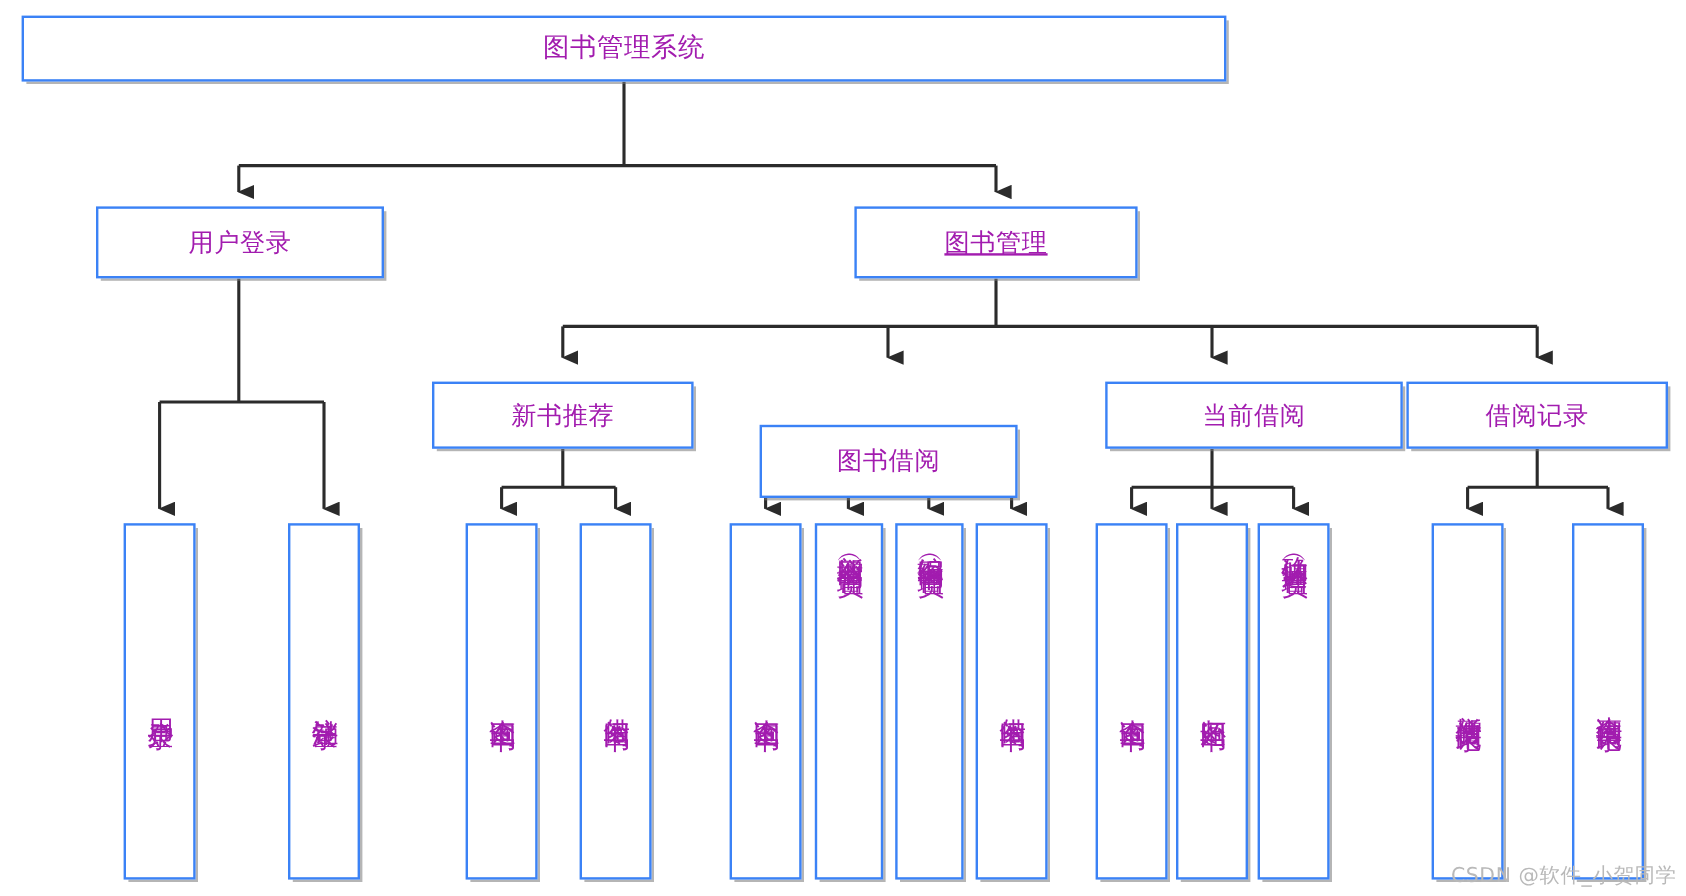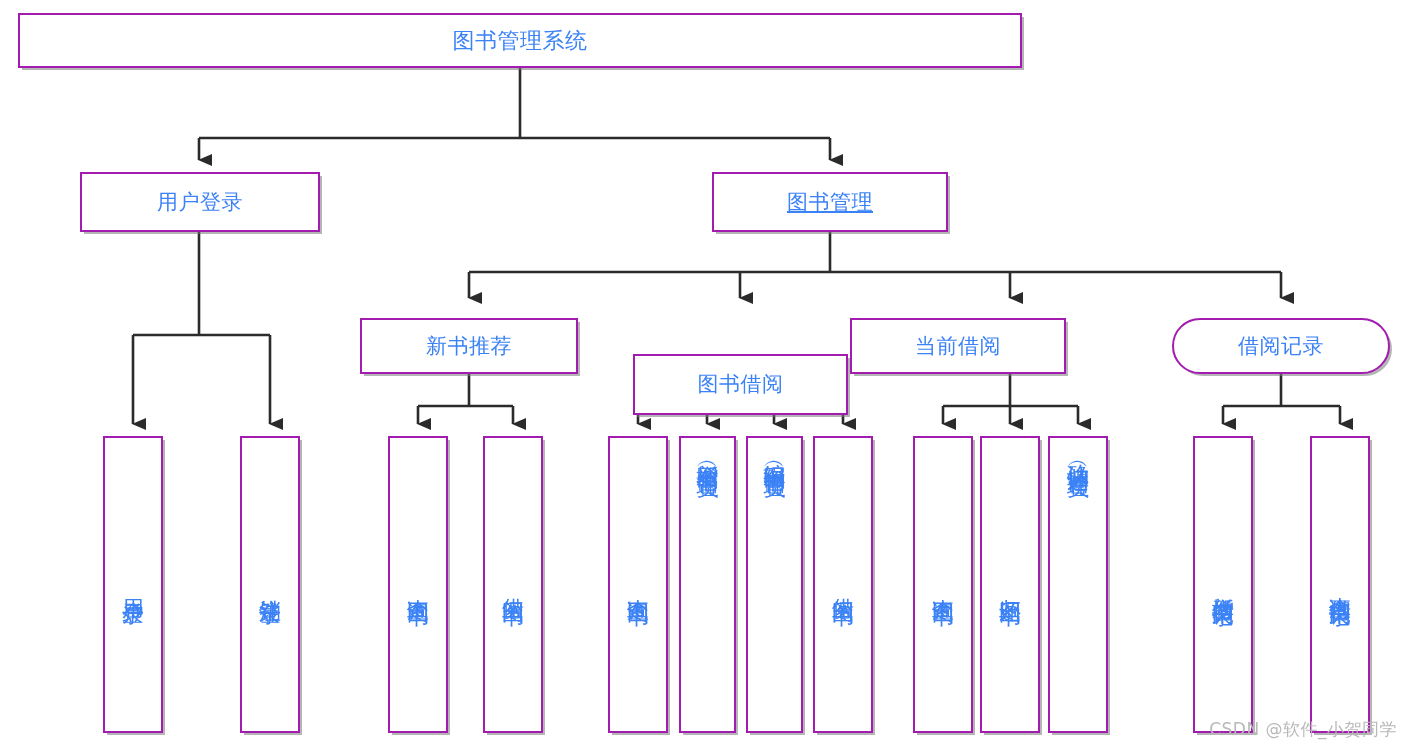--- a/index.html
+++ b/index.html
@@ -22,26 +22,26 @@
     position: absolute;
     left: 0;
     top: 0;
     width: 1405px;
     height: 747px;
   }
   .node {
     position: absolute;
     box-sizing: border-box;
     background: #ffffff;
-    border: 2px solid #a21caf;
+    border: 2px solid #3b82f6;
     box-shadow: 3px 3px 0 -1px rgba(120,120,120,0.55);
     display: flex;
     align-items: center;
     justify-content: center;
-    color: #3b82f6;
+    color: #a21caf;
     z-index: 2;
   }
   .node-label {
     display: block;
     text-align: center;
     line-height: 1.18;
     letter-spacing: 0.5px;
     white-space: nowrap;
   }
   .node.horizontal .node-label {
@@ -148,25 +148,25 @@
   </div>
 
   <div class="node horizontal" style="left:360px; top:318px; width:218px; height:56px;">
     <span class="node-label">新书推荐</span>
   </div>
 
   <div class="node horizontal" style="left:633px; top:318px; width:215px; height:61px;margin-top:36px;">
     <span class="node-label">图书借阅</span>
   </div>
 
-  <div class="node horizontal" style="left:850px; top:318px; width:216px; height:56px;">
+  <div class="node horizontal" style="left:921px; top:318px; width:248px; height:56px;">
     <span class="node-label">当前借阅</span>
   </div>
 
-  <div class="node horizontal" style="left:1172px; top:318px; width:218px; height:56px;border-radius:28px;">
+  <div class="node horizontal" style="left:1172px; top:318px; width:218px; height:56px;">
     <span class="node-label">借阅记录</span>
   </div>
 
   <div class="node vertical centered" style="left:103px; top:436px; width:60px; height:297px;">
     <span class="node-label">用户登录</span>
   </div>
 
   <div class="node vertical centered" style="left:240px; top:436px; width:60px; height:297px;">
     <span class="node-label">注销登录</span>
   </div>

